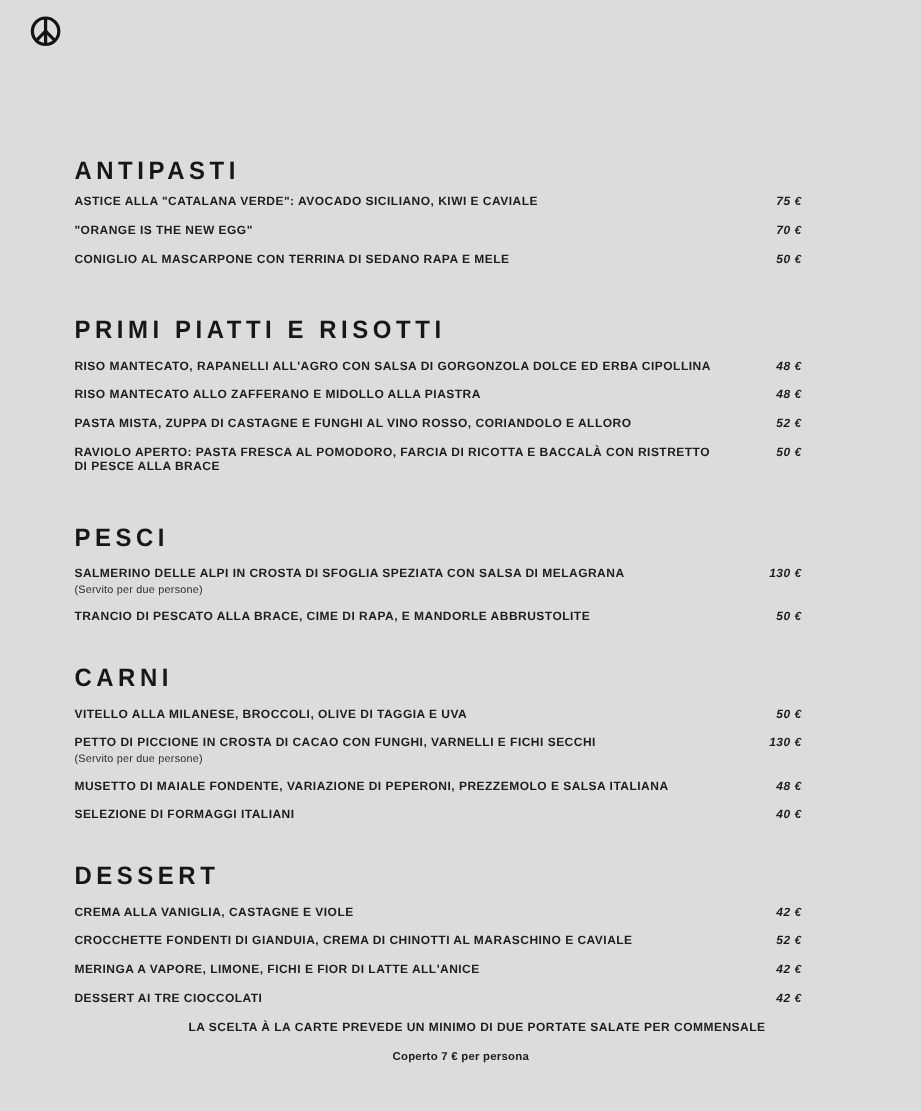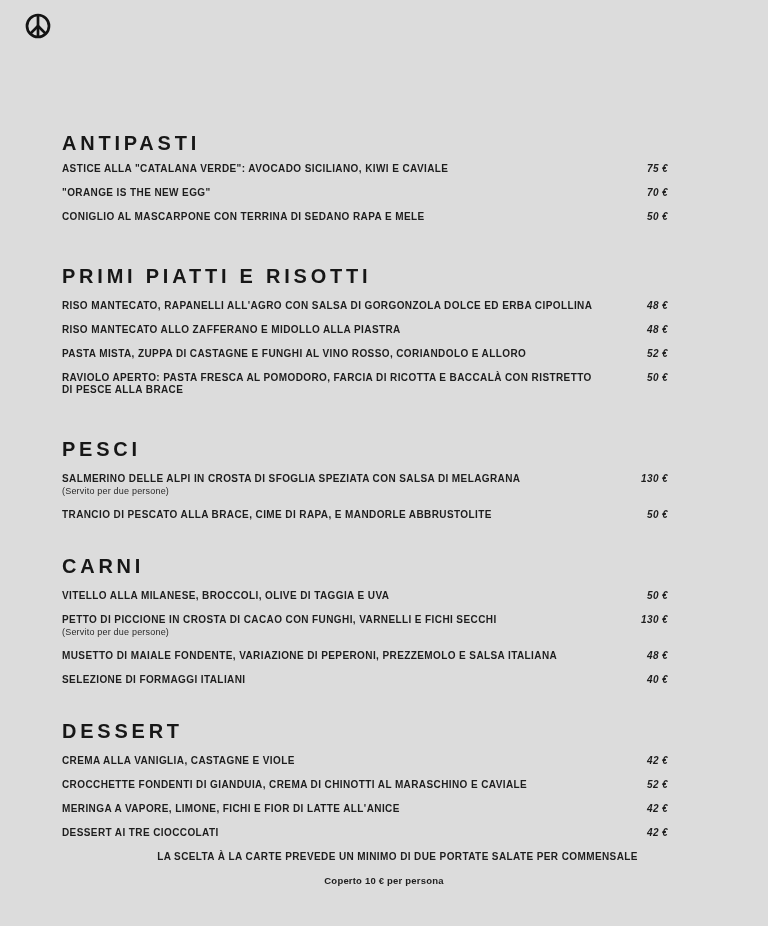--- a/index.html
+++ b/index.html
@@ -277,16 +277,16 @@
 
     </div>
     <div class="item-price">42 €</div>
   </div>
 </div>
   </div>
 </div>
 
   <div class="footer">
     <div class="footer-line1">LA SCELTA À LA CARTE PREVEDE UN MINIMO DI DUE PORTATE SALATE PER COMMENSALE</div>
-    <div class="footer-line2">Coperto 10 € per persona</div>
+    <div class="footer-line2">Coperto 7 € per persona</div>
   </div>
 
 </div>
 
 </body></html>

